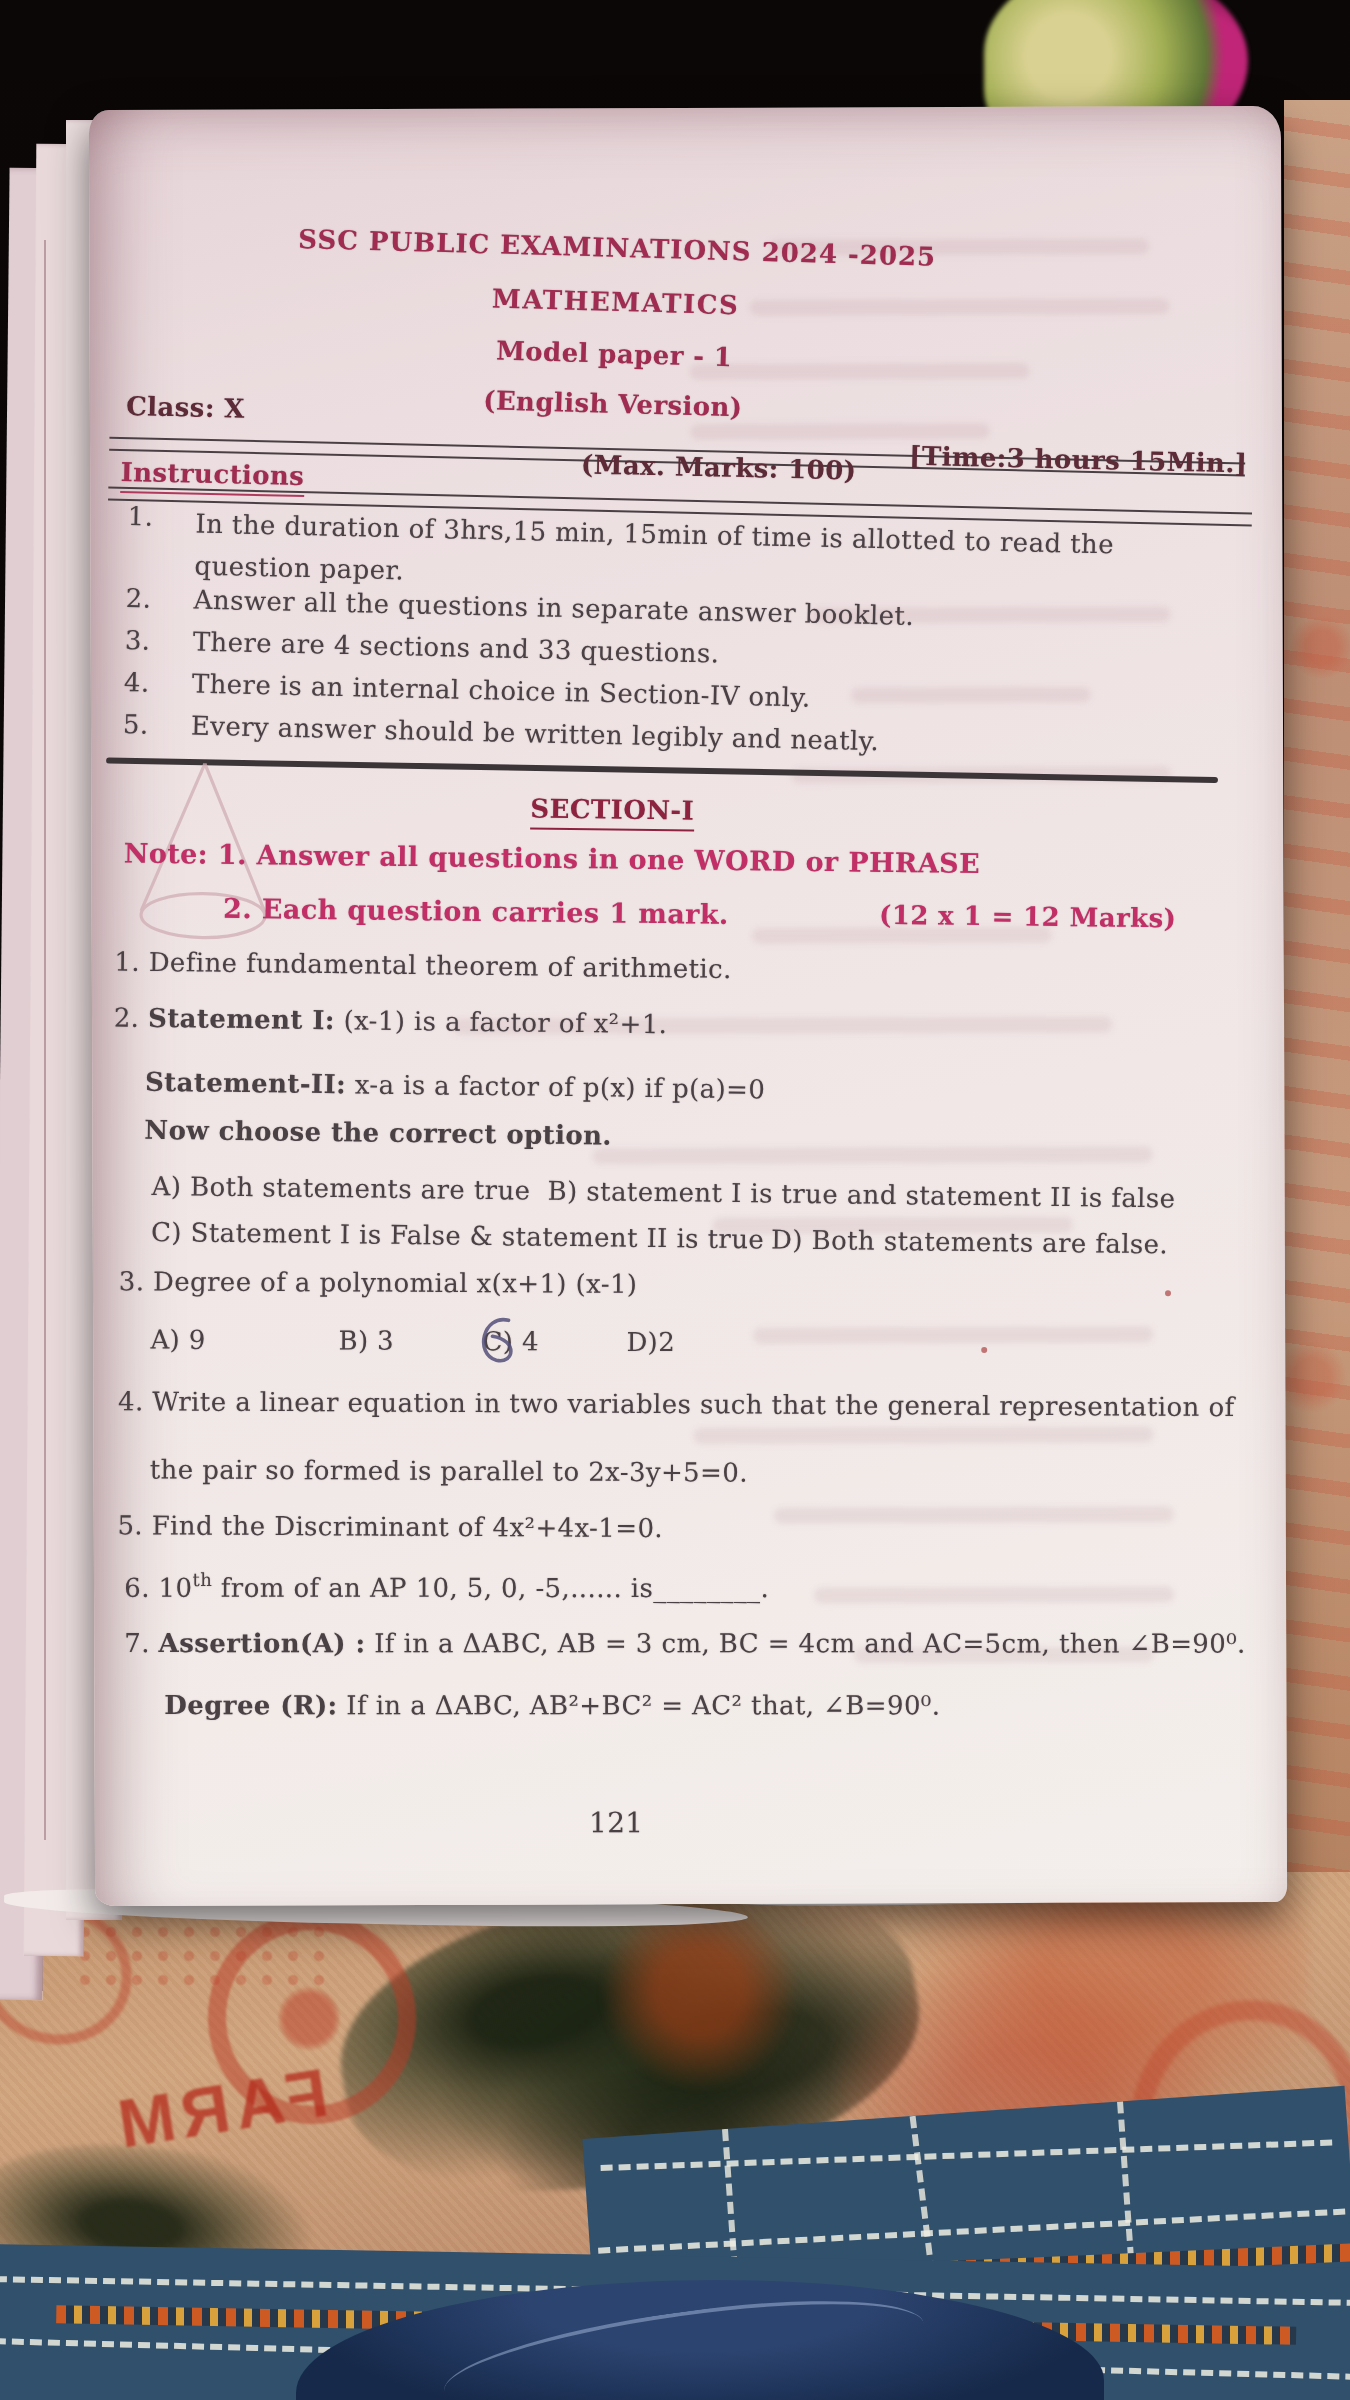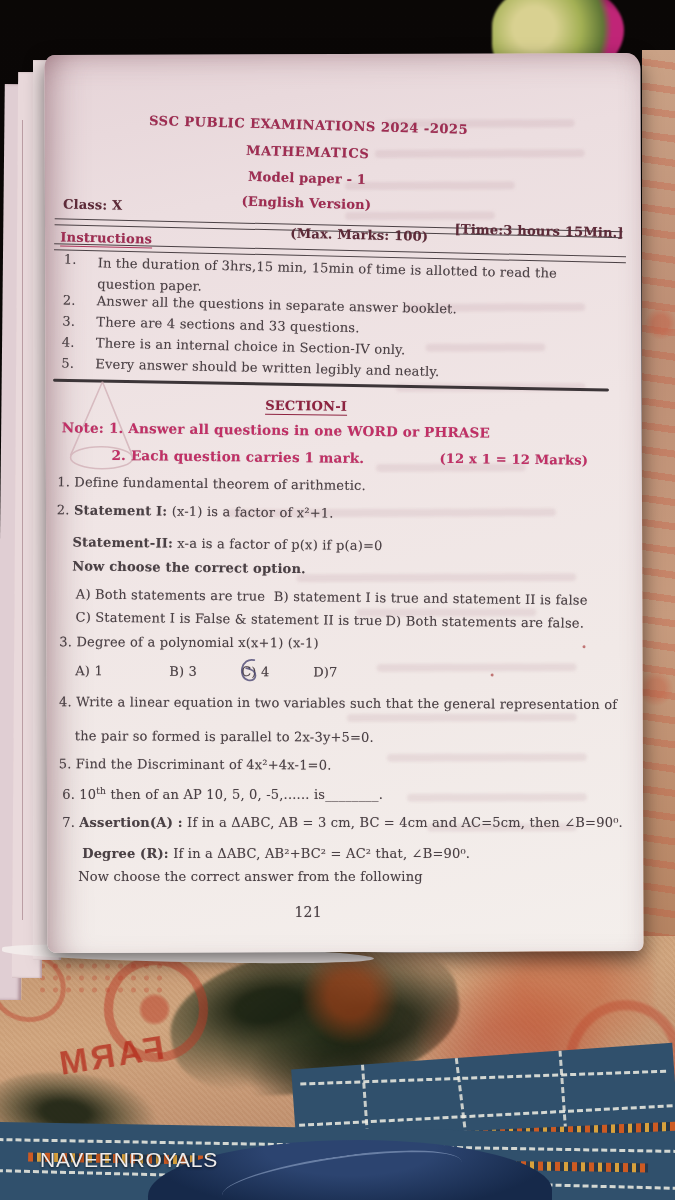--- a/index.html
+++ b/index.html
@@ -221,37 +221,35 @@
       <div class="t" style="left:34px;top:479px;"><span class="b">Statement-II:</span><span> x-a is a factor of p(x) if p(a)=0</span></div>
       <div class="t b" style="left:34px;top:503px;">Now choose the correct option.</div>
       <div class="t" style="left:38px;top:531px;">A) Both statements are true</div>
       <div class="t" style="left:236px;top:531px;">B) statement I is true and statement II is false</div>
       <div class="t" style="left:38px;top:554px;">C) Statement I is False &amp; statement II is true</div>
       <div class="t" style="left:348px;top:554px;">D) Both statements are false.</div>
     </div>
 
     <div class="tilt td">
       <div class="t" style="left:18px;top:579px;">3. Degree of a polynomial x(x+1) (x-1)</div>
-      <div class="t" style="left:34px;top:608px;">A) 1</div>
+      <div class="t" style="left:34px;top:608px;">A) 9</div>
       <div class="t" style="left:128px;top:608px;">B) 3</div>
       <div class="t" style="left:200px;top:608px;">C) 4</div>
-      <div class="t" style="left:272px;top:608px;">D)7</div>
+      <div class="t" style="left:272px;top:608px;">D)2</div>
       <svg style="position:absolute;left:194px;top:601px;opacity:.85;" width="26" height="26" viewBox="0 0 26 26">
         <path d="M19 3 C6 0 2 20 13 23 C22 25 24 13 11 11" stroke="#55517a" stroke-width="1.8" fill="none" stroke-linecap="round"></path>
       </svg>
       <div class="t" style="left:18px;top:639px;">4. Write a linear equation in two variables such that the general representation of</div>
       <div class="t" style="left:34px;top:673px;">the pair so formed is parallel to 2x-3y+5=0.</div>
       <div class="t" style="left:18px;top:701px;">5. Find the Discriminant of 4x²+4x-1=0.</div>
     </div>
 
     <div class="tilt te">
-      <div class="t" style="left:18px;top:731px;"><span>6. 10</span><sup>th</sup><span> then of an AP 10, 5, 0, -5,...... is________.</span></div>
+      <div class="t" style="left:18px;top:731px;"><span>6. 10</span><sup>th</sup><span> from of an AP 10, 5, 0, -5,...... is________.</span></div>
       <div class="t" style="left:18px;top:760px;"><span>7. </span><span class="b">Assertion(A) :</span><span> If in a ΔABC, AB = 3 cm, BC = 4cm and AC=5cm, then ∠B=90⁰.</span></div>
       <div class="t" style="left:38px;top:791px;"><span class="b">Degree (R):</span><span> If in a ΔABC, AB²+BC² = AC² that, ∠B=90⁰.</span></div>
-      <div class="t" style="left:34px;top:814px;">Now choose the correct answer from the following</div>
       <div class="t" style="left:0;top:849px;width:528px;text-align:center;font-size:14px;">121</div>
     </div>
 
   </div>
 
-  <div class="wm">NAVEENROYALS</div>
 
 </div>
 
 </body></html>

